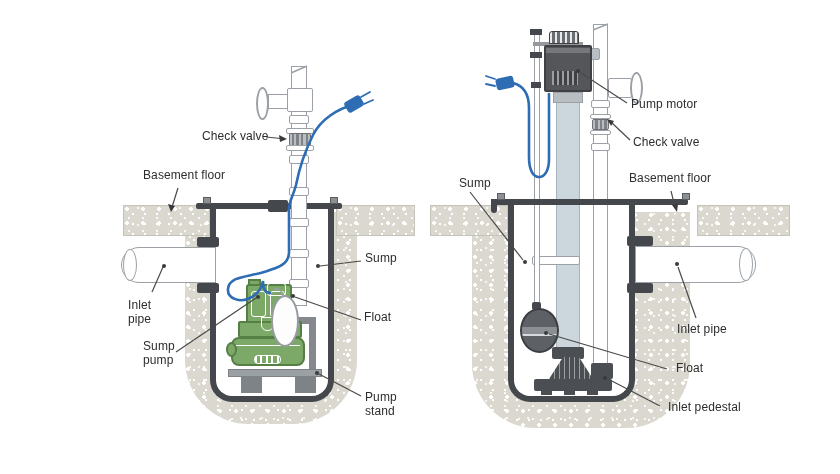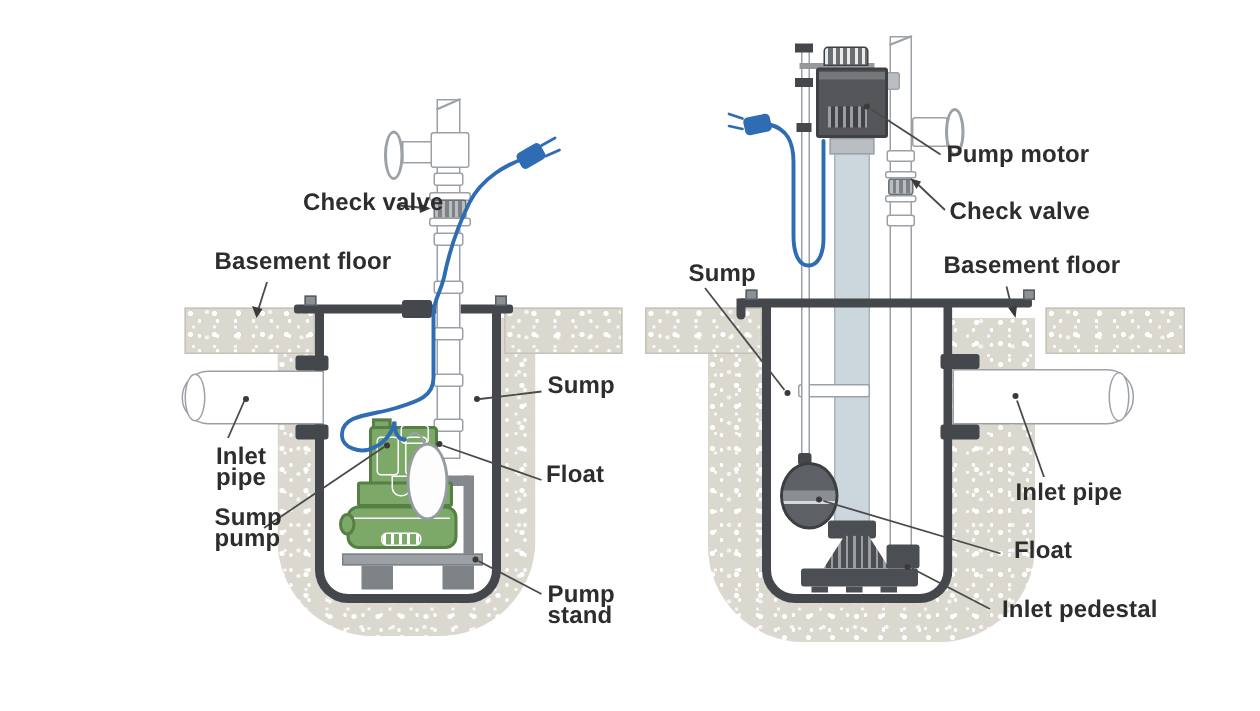--- a/index.html
+++ b/index.html
@@ -17,21 +17,21 @@
   }
   .slab{border:1px solid #c6c3ba;}
   .gravel{border-radius:0 0 64px 64px;}
   .pit{background:#fff;border:6px solid var(--liner,#44474b);border-top:0;border-radius:0 0 22px 22px;}
   .dark{background:var(--liner,#44474b);}
   .pipe{background:#fff;border:1.5px solid var(--metal-outline,#9ba1a6);}
   .coupling{background:#fff;border:1.5px solid var(--metal-outline,#9ba1a6);border-radius:2px;}
   .bolt{background:#8b9094;border:1px solid #5a5e62;}
   .green{background:var(--pump-green,#7ca868);border:2px solid var(--pump-green-dark,#567f45);}
   .wpanel{border:1.5px solid #fff;border-radius:3px;background:transparent;}
-  .label{position:absolute;font-size:16px;font-weight:bold;line-height:14px;
+  .label{position:absolute;font-size:12px;font-weight:normal;line-height:14px;
          letter-spacing:.1px;color:var(--label-color,#2d2d2d);white-space:pre-line;}
   svg{position:absolute;left:0;top:0;}
   .ribs-gray{background:repeating-linear-gradient(90deg,#b9bec2 0 2px,#7e8286 2px 4.5px);
              border:1px solid #6d7175;border-radius:2px;}
   .vents{background:repeating-linear-gradient(90deg,#9b9ea1 0 2px,#3f4144 2px 5px);}
   .capribs{background:repeating-linear-gradient(90deg,#e8eaec 0 2px,#6b6e71 2px 5px);
            border:1px solid #3e4043;border-radius:3px 3px 0 0;}
   .coneribs{background:repeating-linear-gradient(90deg,#9a9ea1 0 1.5px,var(--pedestal-gray,#4b4e52) 1.5px 5px);
             clip-path:polygon(32% 0,68% 0,100% 100%,0 100%);}
 </style>
@@ -213,21 +213,21 @@
       <circle cx="525" cy="262" r="2"></circle>
       <circle cx="578" cy="71" r="2"></circle>
       <circle cx="677" cy="264" r="2"></circle>
       <circle cx="546" cy="333" r="2"></circle>
       <circle cx="605" cy="378" r="2"></circle>
     </g>
   </svg>
 
   <div class="label" style="left:202px;top:129px">Check valve</div>
   <div class="label" style="left:143px;top:168px">Basement floor</div>
-  <div class="label" style="left:144px;top:298px">Inlet
+  <div class="label" style="left:128px;top:298px">Inlet
 pipe</div>
   <div class="label" style="left:143px;top:339px">Sump
 pump</div>
   <div class="label" style="left:365px;top:251px">Sump</div>
   <div class="label" style="left:364px;top:310px">Float</div>
   <div class="label" style="left:365px;top:390px">Pump
 stand</div>
 
   <div class="label" style="left:459px;top:176px">Sump</div>
   <div class="label" style="left:631px;top:97px">Pump motor</div>

